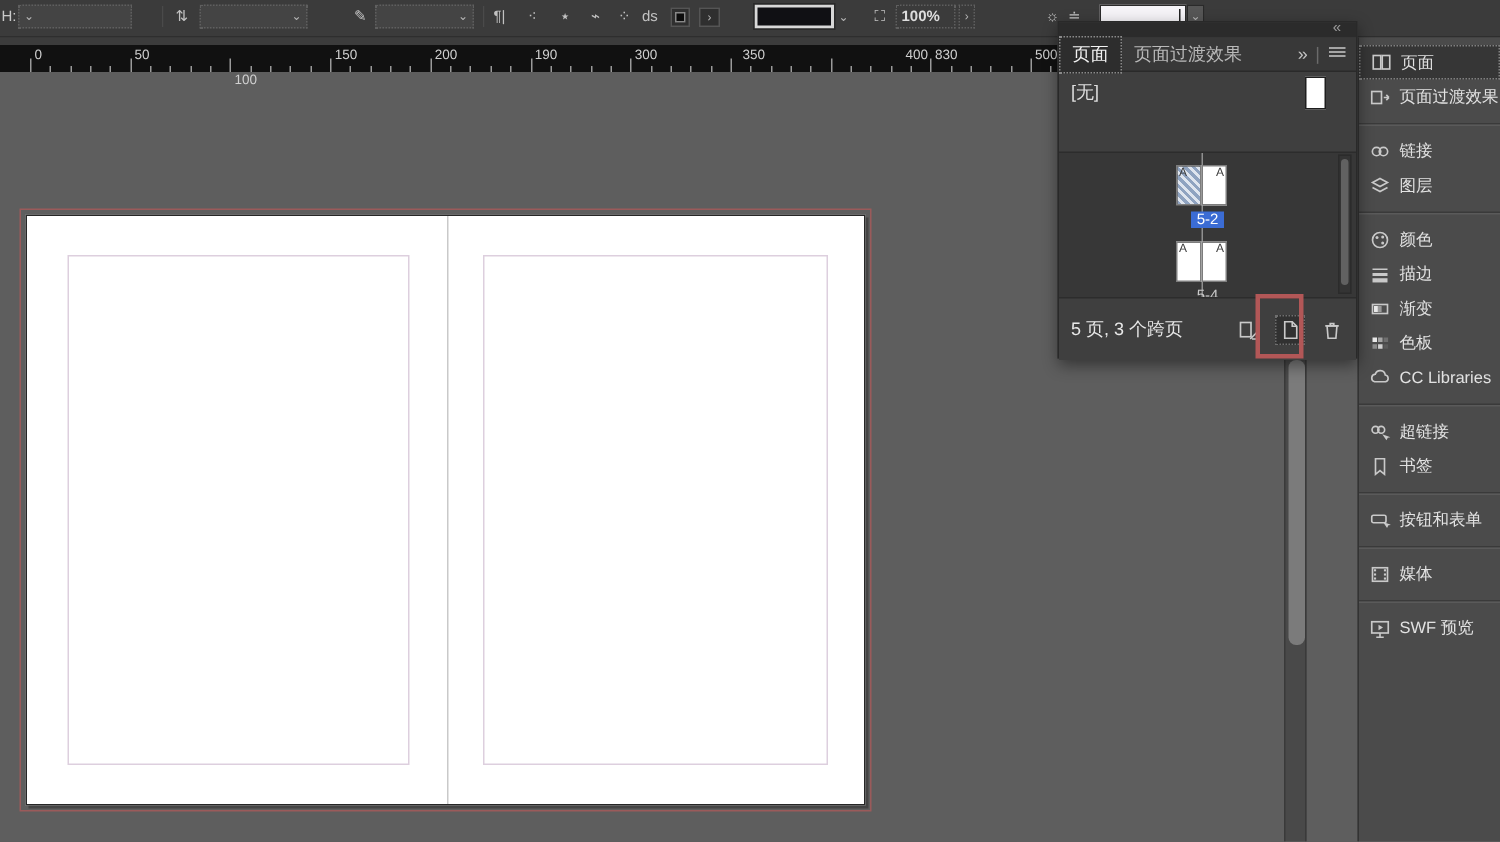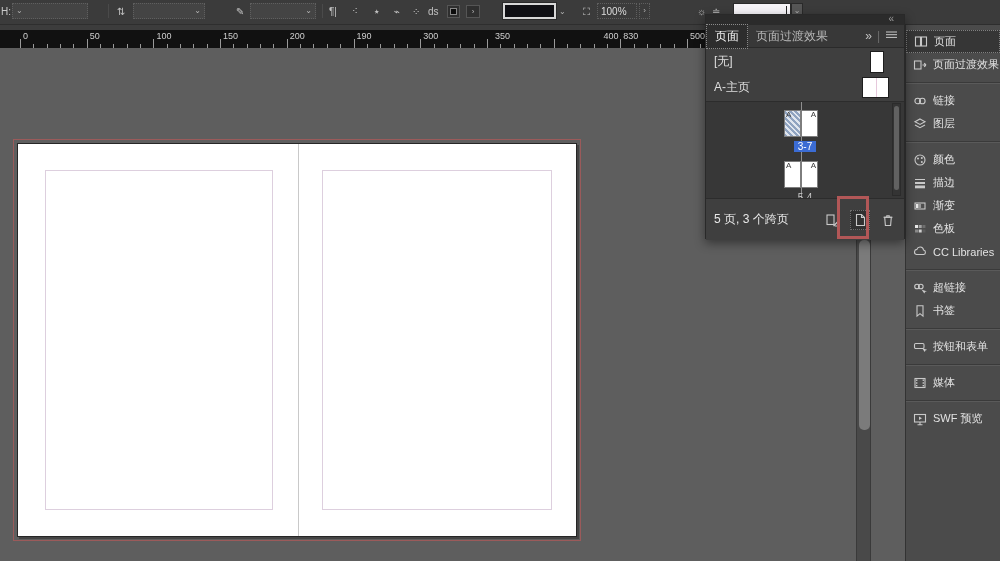--- a/index.html
+++ b/index.html
@@ -8,21 +8,21 @@
   
   .toolbar{position:absolute;left:0;top:0;width:1000px;height:25px;background:#3b3b3b;
     border-bottom:1px solid #2e2e2e;z-index:5;}
   .tb{position:absolute;top:3px;height:17px;display:flex;align-items:center;color:#c9c9c9;font-size:10px;}
   .combo{background:#444;border:1px dotted #5f5f5f;height:16px;display:flex;align-items:center;
     color:#bbb;font-size:9px;padding:0 3px;}
   .chev{color:#b5b5b5;font-size:8px;line-height:1;}
   .vsep{position:absolute;top:4px;width:1px;height:14px;background:#2c2c2c;border-right:1px solid #4a4a4a;}
   .tbicon{color:#c2c2c2;font-size:10px;line-height:1;}
   .swatch-black{background:#101014;border:2px solid #d8d8d8;outline:1px solid #2a2a2a;}
-  .zoomfield{border:1px dotted #5f5f5f;color:#ddd;font-size:10px;padding:0 3px;height:16px;display:flex;align-items:center;}
+  .zoomfield{border:1px dotted #5f5f5f;color:#ddd;font-size:10px;padding:0 3px;height:16px;display:flex;align-items:center;font-weight:bold;}
   .whitecombo{background:#f5f3f7;height:15px;border:1px solid #2a2a2a;position:relative;}
   .caret{position:absolute;right:3px;top:2px;width:1px;height:10px;background:#222;}
   .chevbtn{background:#565656;height:15px;width:12px;display:flex;align-items:center;justify-content:center;border:1px solid #2a2a2a;}
   
   .ruler{position:absolute;left:0;top:25px;width:705px;height:23px;background:#3c3c3c;z-index:1;}
   .ruler-band{position:absolute;left:0;top:5px;width:705px;height:18px;background:#111;}
   .rlabel{position:absolute;top:1px;color:#cfcfcf;font-size:9px;}
   .tick{position:absolute;bottom:0;width:1px;background:#9a9a9a;}
   
   .canvas{position:absolute;left:0;top:48px;width:905px;height:513px;background:#5e5e5e;}
@@ -126,21 +126,21 @@
     </div>
   <div class="tb chevbtn" style="left:791px;">
       <span class="chev">⌄</span>
     </div>
 </div>
 
 <div class="ruler">
   <div class="ruler-band" id="ruler-band">
       <span class="rlabel" style="left: 23px;">0</span>
       <span class="rlabel" style="left: 89.7px;">50</span>
-      <span class="rlabel" style="left: 156.4px;">100</span>
+      <span class="rlabel" style="left: 156.4px; margin-top: 17px;">100</span>
       <span class="rlabel" style="left: 223.1px;">150</span>
       <span class="rlabel" style="left: 289.8px;">200</span>
       <span class="rlabel" style="left: 356.5px;">190</span>
       <span class="rlabel" style="left: 423.2px;">300</span>
       <span class="rlabel" style="left: 495px;">350</span>
       <span class="rlabel" style="left: 556.6px; margin-left: 47px;">400</span>
       <span class="rlabel" style="left: 623.3px;">830</span>
       <span class="rlabel" style="left: 690px;">500</span>
       <div class="tick" style="left: 20px; height: 9px;"></div>
       <div class="tick" style="left: 33.34px; height: 4px;"></div>
@@ -225,39 +225,33 @@
             <path d="M1 4h11M1 6.7h11M1 9.4h11" stroke="#c9c9c9" stroke-width="1" fill="none"></path>
           </svg>
       </span>
     </div>
   </div>
   <div class="rows" id="master-rows">
       <div class="mrow">
         <span>[无]</span>
         <div class="thumb" style="right: 20px; top: 3px; width: 14px; height: 22px;"></div>
       </div>
-      <div class="mrow">
-        <span>A-主页</span>
-        <div class="thumb" style="right: 15px; top: 3px; width: 27px; height: 21px;">
-          <div class="mid"></div>
-        </div>
-      </div>
     </div>
   <div class="sep"></div>
   <div class="spreads" id="spreads-area">
     <div class="vline"></div>
   <div class="spr" style="top: 8px;">
         <div class="pg hatched">
           <span class="ltr l">A</span>
         </div>
         <div class="pg">
           <span class="ltr r">A</span>
         </div>
       </div>
-      <div class="sprlabel" style="top: 39px;"><span class="chip sel">3-7</span></div>
+      <div class="sprlabel" style="top: 39px;"><span class="chip sel">5-2</span></div>
       <div class="spr" style="top: 59px;">
         <div class="pg">
           <span class="ltr l">A</span>
         </div>
         <div class="pg">
           <span class="ltr r">A</span>
         </div>
       </div>
       <div class="sprlabel" style="top: 90px;"><span class="chip">5-4</span></div>
     </div>

